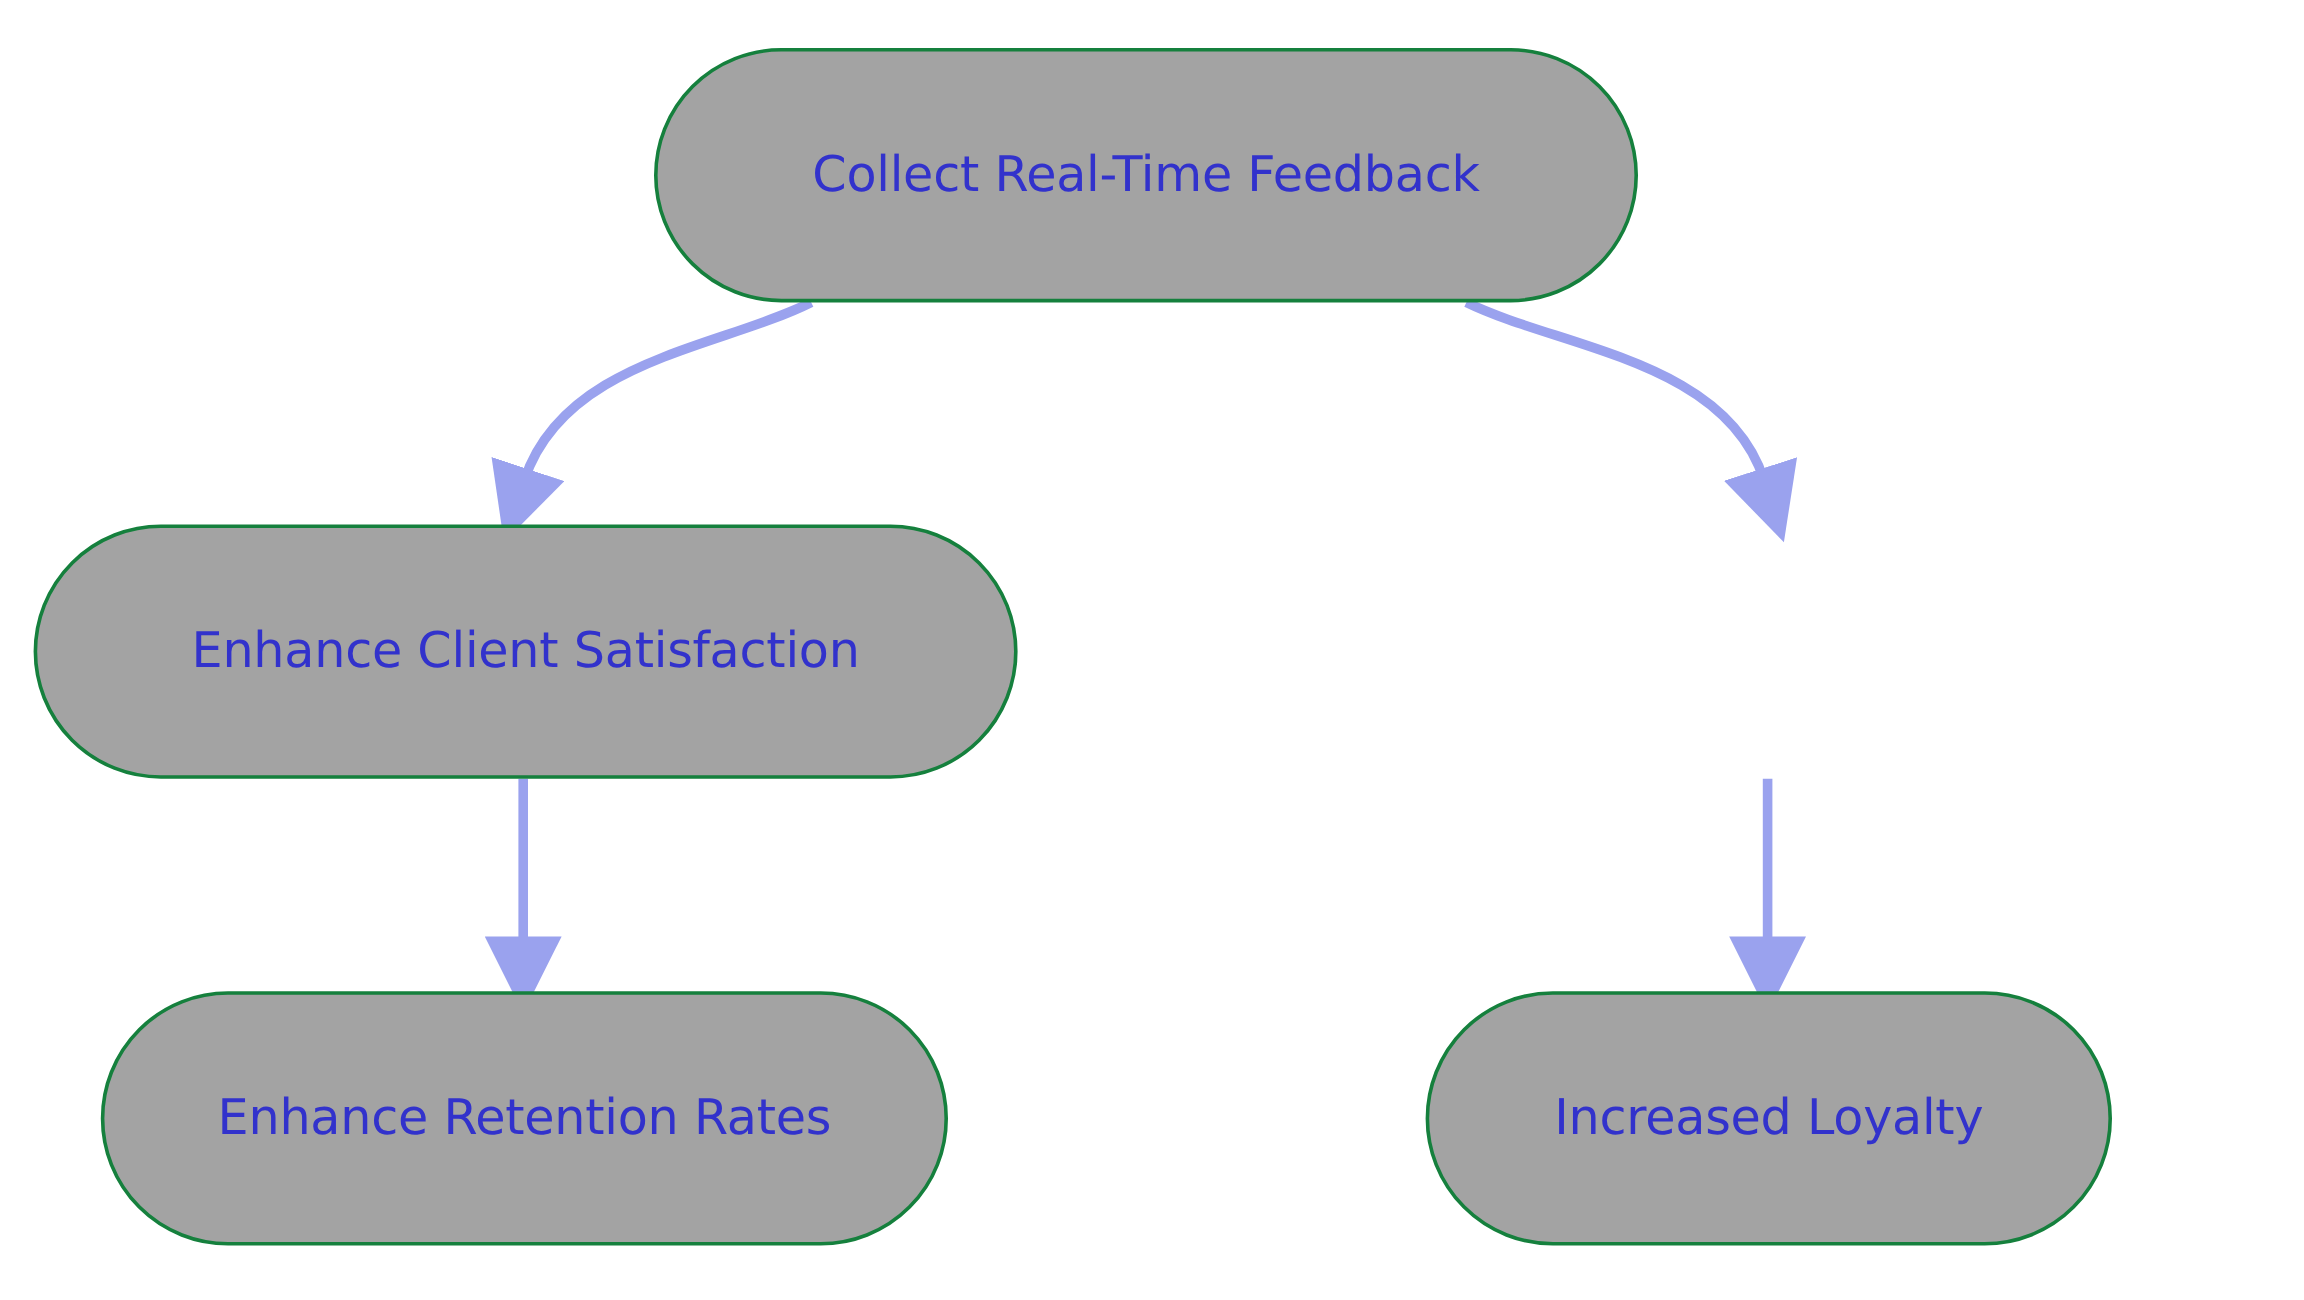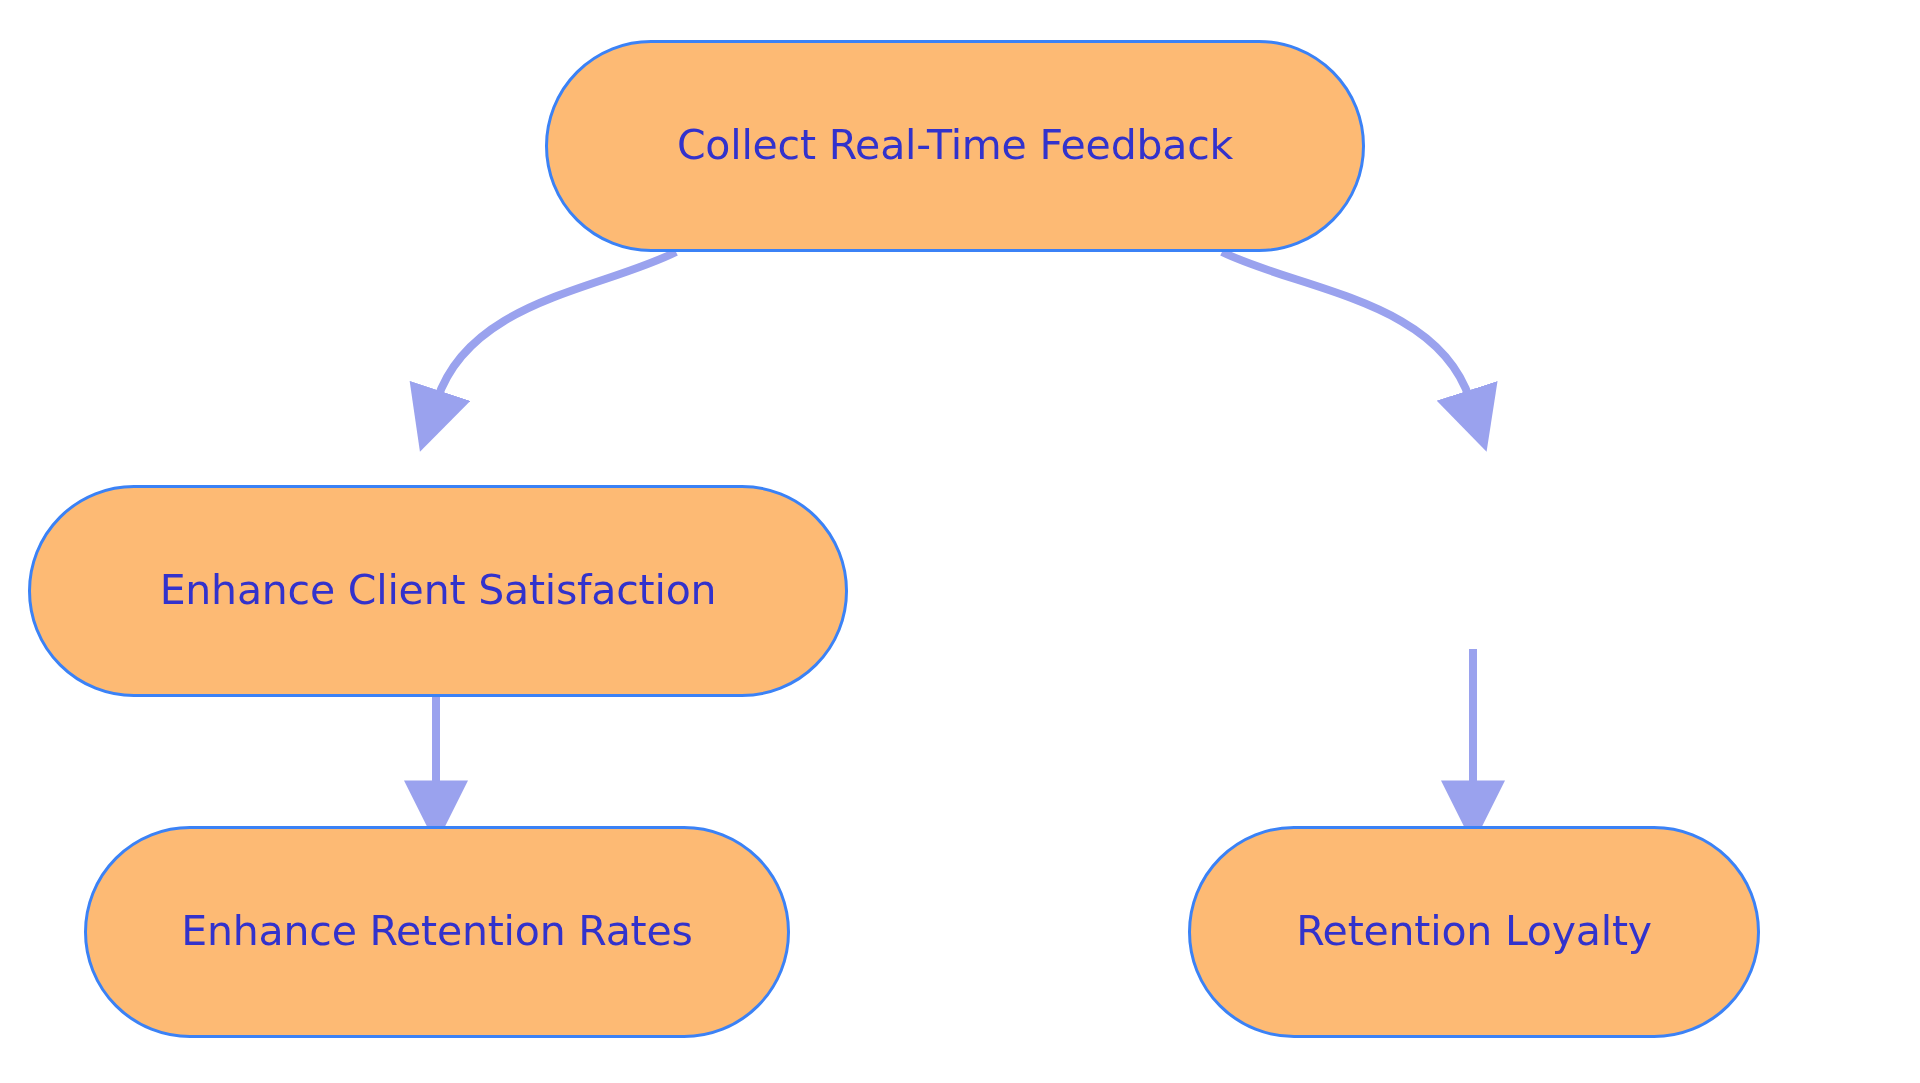--- a/index.html
+++ b/index.html
@@ -23,42 +23,42 @@
     position: absolute;
     left: 0;
     top: 0;
     width: 1920px;
     height: 1083px;
     pointer-events: none;
   }
   .node {
     position: absolute;
     box-sizing: border-box;
-    background: #fdba74;
-    border: 3px solid #3b82f6;
+    background: #a3a3a3;
+    border: 3px solid #15803d;
     border-radius: 999px;
     display: flex;
     align-items: center;
     justify-content: center;
     text-align: center;
   }
   .node-label {
     color: #3232cc;
     font-family: "DejaVu Sans", sans-serif;
     font-size: 41px;
     font-weight: 400;
     letter-spacing: -0.2px;
     line-height: 1.1;
     white-space: nowrap;
   }
   #node-collect-real-time-feedback {
     left: 545px; top: 40px; width: 820px; height: 212px;
   }
   #node-enhance-client-satisfaction {
-    left: 28px; top: 437px; width: 820px; height: 212px; margin-top: 48px;
+    left: 28px; top: 437px; width: 820px; height: 212px;
   }
   #node-identify-areas-for-improvement {
     left: 1032px; top: 437px; width: 876px; height: 212px;
   }
   #node-higher-retention-rates {
     left: 84px; top: 826px; width: 706px; height: 212px;
   }
   #node-increased-loyalty {
     left: 1188px; top: 826px; width: 572px; height: 212px;
   }
@@ -91,16 +91,16 @@
   <div class="node" id="node-enhance-client-satisfaction">
     <span class="node-label">Enhance Client Satisfaction</span>
   </div>
 
 
   <div class="node" id="node-higher-retention-rates">
     <span class="node-label">Enhance Retention Rates</span>
   </div>
 
   <div class="node" id="node-increased-loyalty">
-    <span class="node-label">Retention Loyalty</span>
+    <span class="node-label">Increased Loyalty</span>
   </div>
 
 </div>
 
 </body></html>

